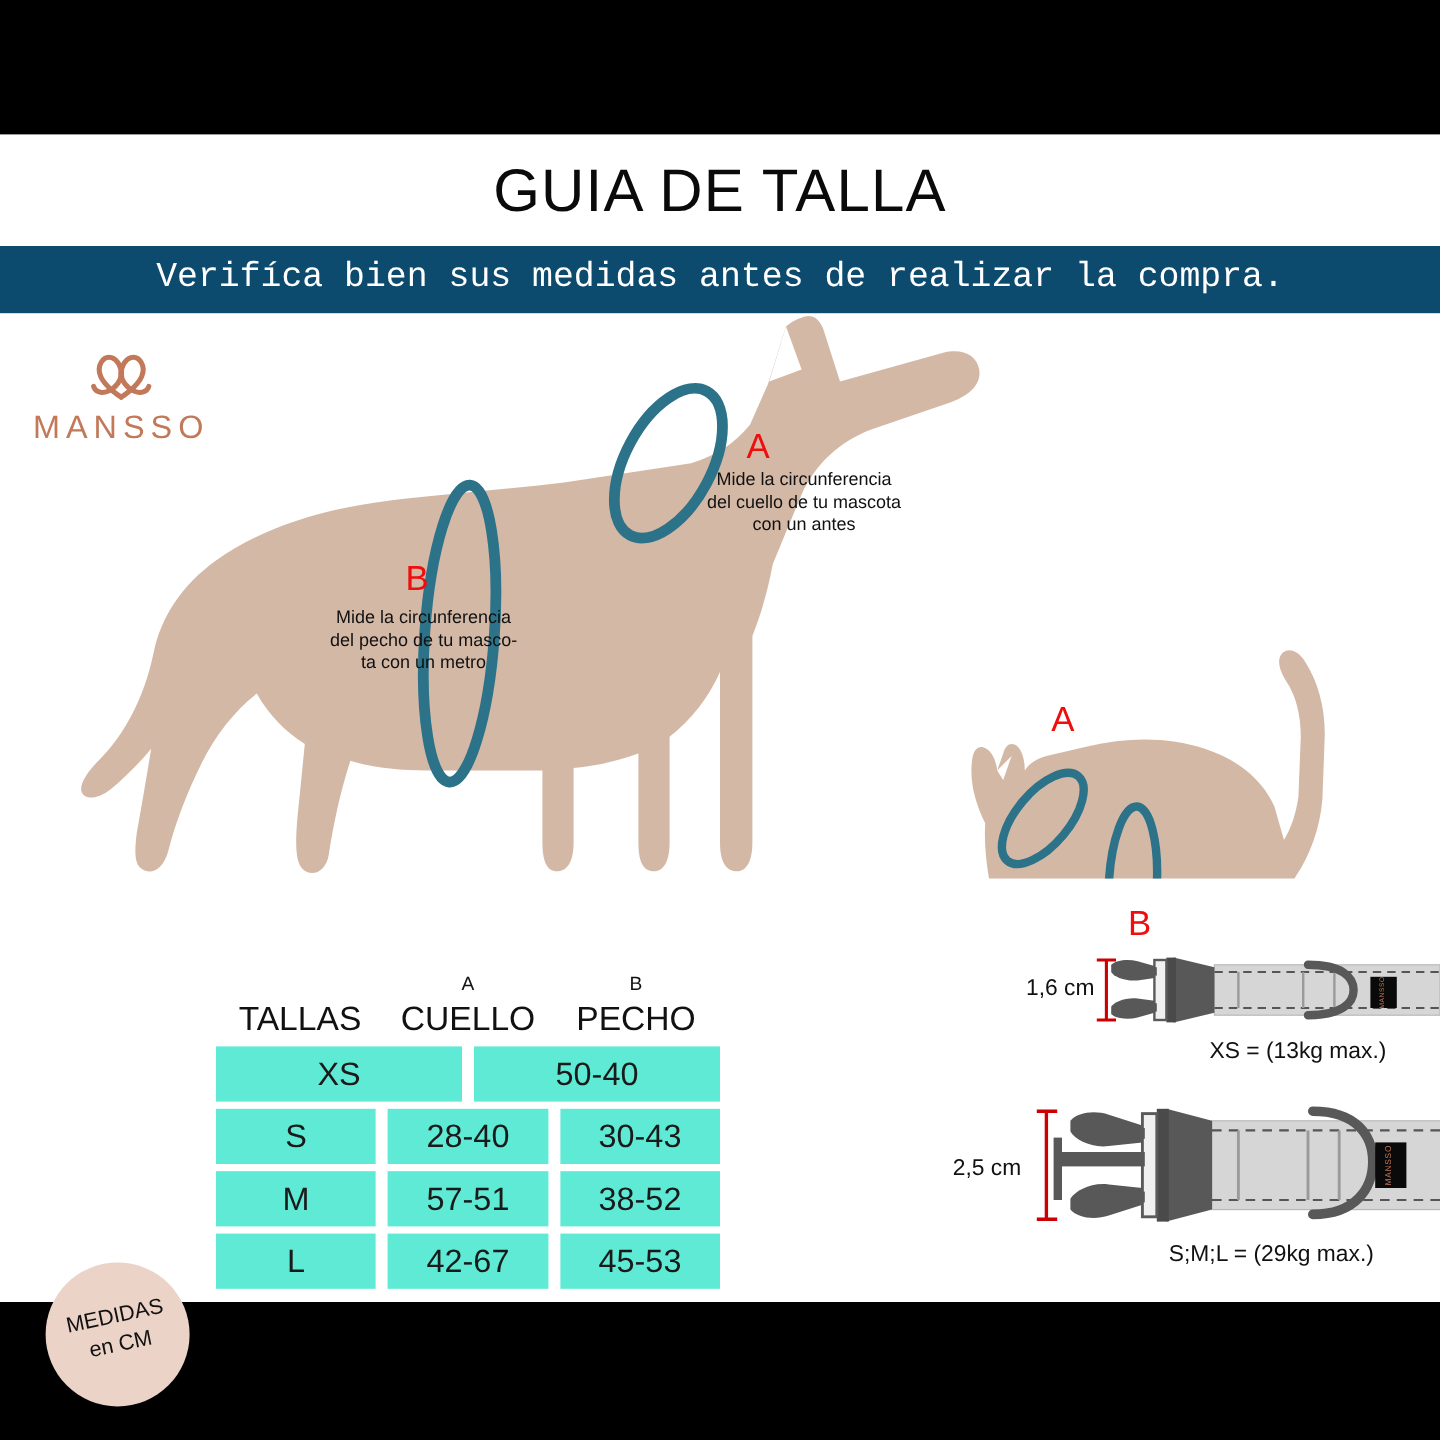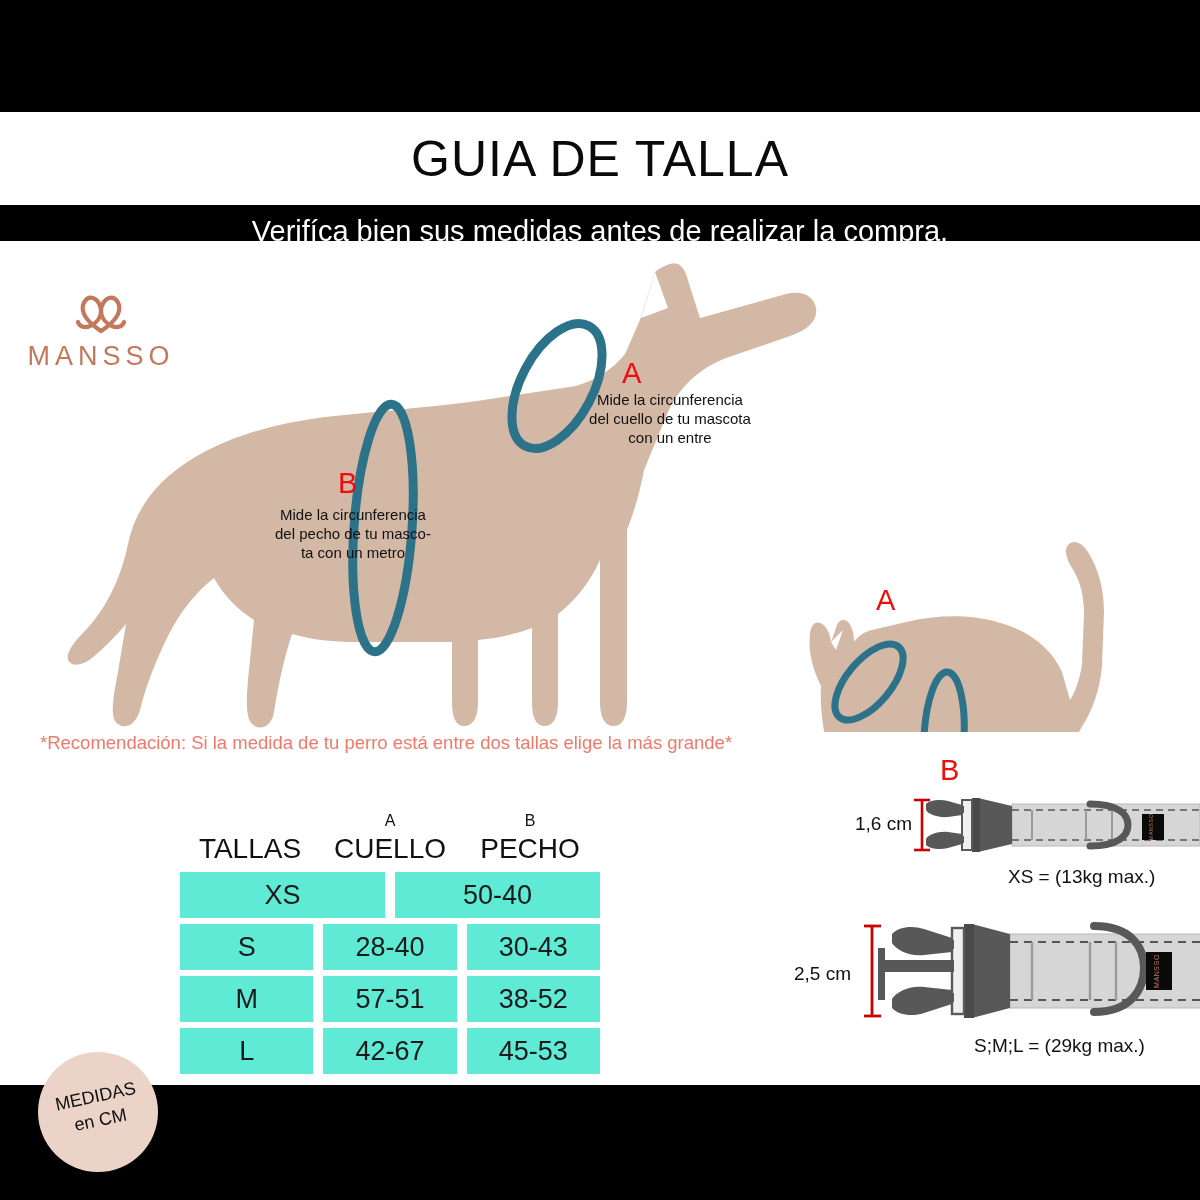--- a/index.html
+++ b/index.html
@@ -7,21 +7,21 @@
   #page{position:relative;width:1200px;height:1200px;background:#000;overflow:hidden;}
 
   .bar-top{position:absolute;left:0;top:0;width:1200px;height:112px;background:#000;}
   .bar-bottom{position:absolute;left:0;top:1085px;width:1200px;height:115px;background:#000;}
 
   .canvas{position:absolute;left:0;top:112px;width:1200px;height:973px;background:#fff;}
 
   .title{position:absolute;left:0;top:18px;width:1200px;text-align:center;
          font-size:50px;font-weight:400;letter-spacing:1px;color:#0a0a0a;}
 
-  .band{position:absolute;left:0;top:93px;width:1200px;height:36px;background:#000000;}
+  .band{position:absolute;left:0;top:93px;width:1200px;height:56px;background:#0c4a6e;font-family:Liberation Mono, monospace;}
   .band-text{position:absolute;left:0;top:0;width:1200px;height:52px;line-height:52px;
              text-align:center;font-size:29px;color:#fff;font-weight:400;}
 
   
   .logo{position:absolute;left:26px;top:175px;width:150px;}
   .logo-mark{width:150px;height:52px;display:block;}
   .logo-word{margin-top:2px;text-align:center;font-size:27px;letter-spacing:5px;
              color:#c2795a;font-weight:400;}
 
   
@@ -198,35 +198,34 @@
 
         <ellipse cx="869" cy="420" rx="22" ry="46" fill="none" stroke="#2c7389" stroke-width="7" transform="rotate(40 869 420)"></ellipse>
 
         <ellipse cx="944" cy="475" rx="20" ry="65" fill="none" stroke="#2c7389" stroke-width="7" transform="rotate(3 944 475)"></ellipse>
       </svg>
 
       <div class="mark-letter" style="left:622px;top:95px;">A</div>
       <div class="cap" style="left:570px;top:128px;width:200px;">
         <div>Mide la circunferencia</div>
         <div>del cuello de tu mascota</div>
-        <div>con un entre</div>
+        <div>con un antes</div>
       </div>
 
       <div class="mark-letter" style="left:338px;top:205px;">B</div>
       <div class="cap" style="left:258px;top:243px;width:190px;">
         <div>Mide la circunferencia</div>
         <div>del pecho de tu masco-</div>
         <div>ta con un metro</div>
       </div>
 
       <div class="mark-letter" style="left:876px;top:322px;">A</div>
       <div class="mark-letter" style="left:940px;top:492px;">B</div>
     </div>
 
-    <div class="reco">*Recomendación: Si la medida de tu perro está entre dos tallas elige la más grande*</div>
 
     <div class="tbl">
       <div class="thead">
         <div class="th sizes">
           <div class="main">TALLAS</div>
         </div>
         <div class="th">
           <div class="sub">A</div>
           <div class="main">CUELLO</div>
         </div>

